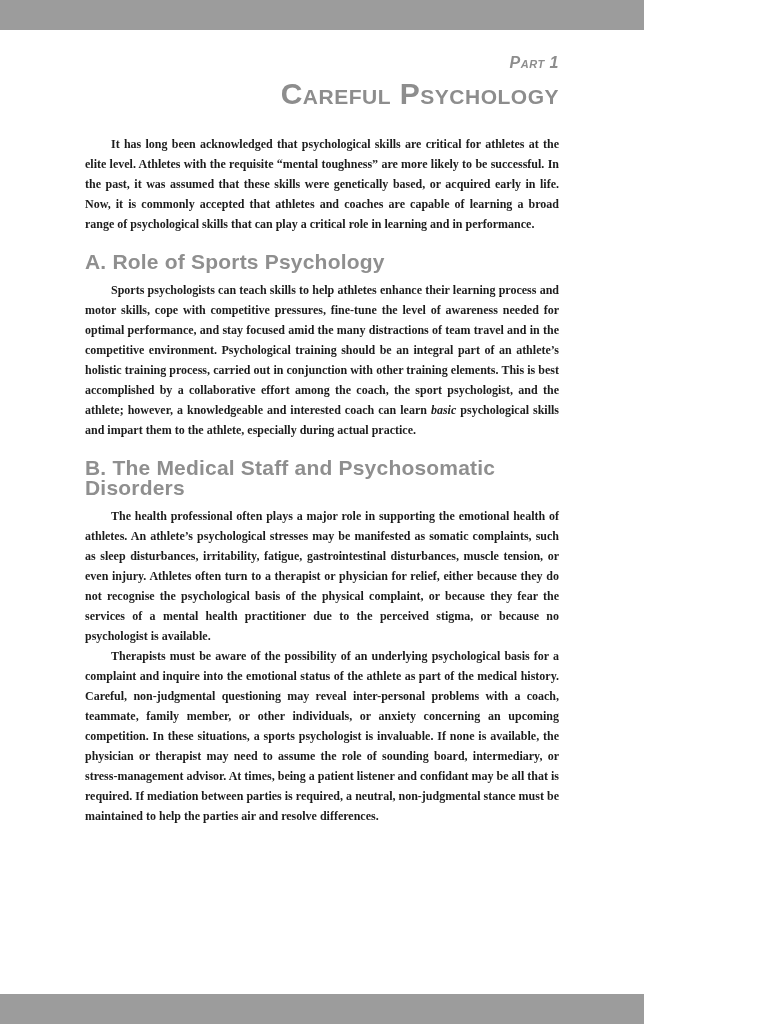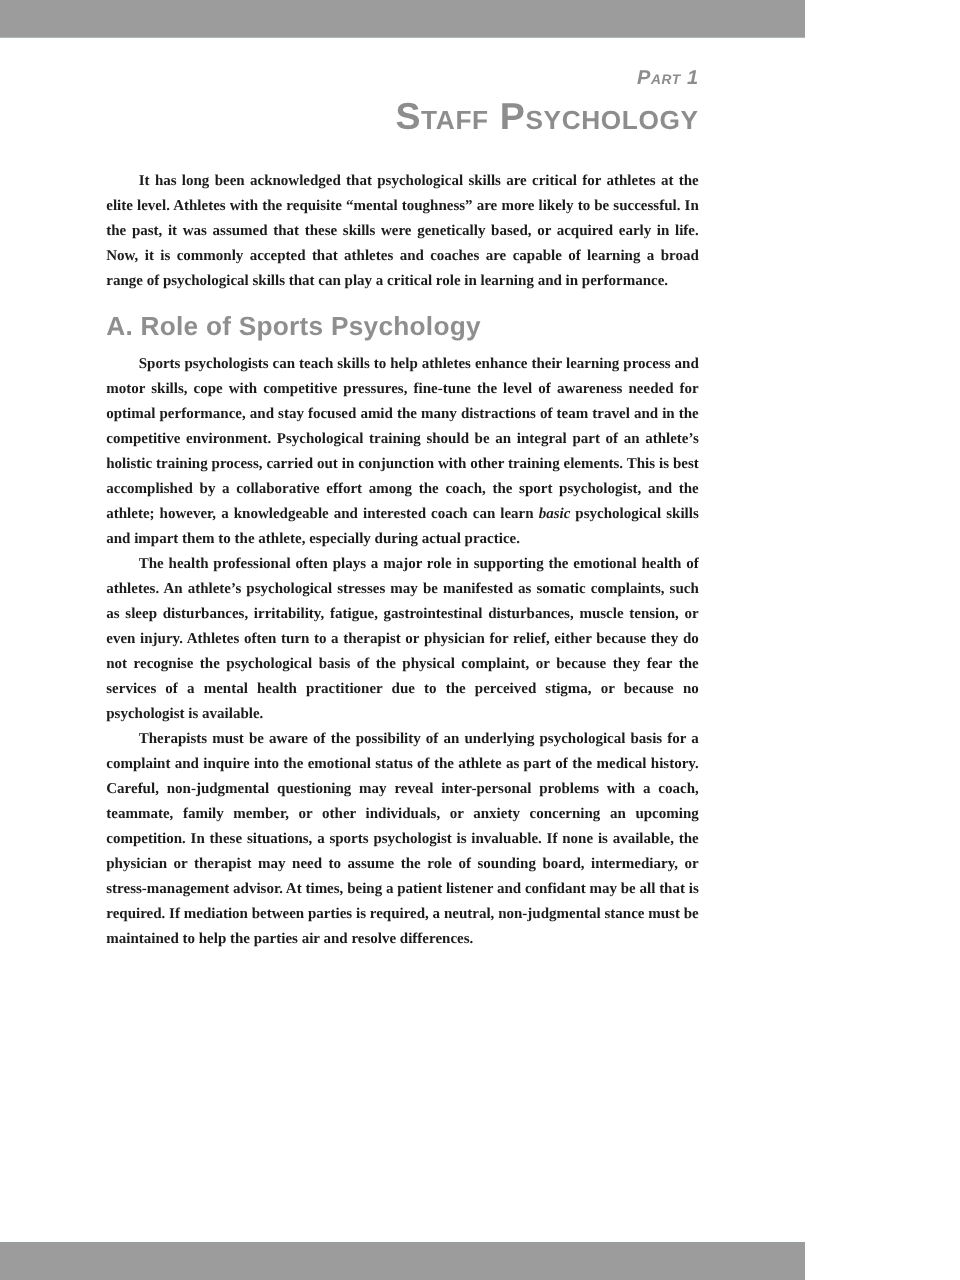--- a/index.html
+++ b/index.html
@@ -5,21 +5,21 @@
   html, body {
     margin: 0;
     padding: 0;
     background: #ffffff;
   }
   .viewer {
     position: relative;
     width: 644px;
     height: 1024px;
     overflow: hidden;
-    background: #14532d;
+    background: #5eead4;
     display: flex;
     flex-direction: column;
   }
   .bar {
     width: 100%;
     height: 30px;
     background: #9c9c9c;
     flex: 0 0 auto;
   }
   .page {
@@ -76,29 +76,30 @@
 </style>
 </head>
 <body>
 
 <div class="viewer">
   <div class="bar"></div>
 
   <div class="page">
     <div class="part">Part 1</div>
 
-    <h1 class="title">Staff Psychology</h1>
+    <h1 class="title">Careful Psychology</h1>
 
     <p class="body">It has long been acknowledged that psychological skills are critical for athletes at the elite level. Athletes with the requisite “mental toughness” are more likely to be successful. In the past, it was assumed that these skills were genetically based, or acquired early in life. Now, it is commonly accepted that athletes and coaches are capable of learning a broad range of psychological skills that can play a critical role in learning and in performance.</p>
 
     <h2 class="heading">A. Role of Sports Psychology</h2>
 
 
     <p class="body"><span>Sports psychologists can teach skills to help athletes enhance their learning process and motor skills, cope with competitive pressures, fine-tune the level of awareness needed for optimal performance, and stay focused amid the many distractions of team travel and in the competitive environment. Psychological training should be an integral part of an athlete’s holistic training process, carried out in conjunction with other training elements. This is best accomplished by a collaborative effort among the coach, the sport psychologist, and the athlete; however, a knowledgeable and interested coach can learn </span><em>basic</em><span> psychological skills and impart them to the athlete, especially during actual practice.</span></p>
 
+    <h2 class="heading">B. The Medical Staff and Psychosomatic Disorders</h2>
 
     <p class="body">The health professional often plays a major role in supporting the emotional health of athletes. An athlete’s psychological stresses may be manifested as somatic complaints, such as sleep disturbances, irritability, fatigue, gastrointestinal disturbances, muscle tension, or even injury. Athletes often turn to a therapist or physician for relief, either because they do not recognise the psychological basis of the physical complaint, or because they fear the services of a mental health practitioner due to the perceived stigma, or because no psychologist is available.</p>
 
     <p class="body">Therapists must be aware of the possibility of an underlying psychological basis for a complaint and inquire into the emotional status of the athlete as part of the medical history. Careful, non-judgmental questioning may reveal inter-personal problems with a coach, teammate, family member, or other individuals, or anxiety concerning an upcoming competition. In these situations, a sports psychologist is invaluable. If none is available, the physician or therapist may need to assume the role of sounding board, intermediary, or stress-management advisor. At times, being a patient listener and confidant may be all that is required. If mediation between parties is required, a neutral, non-judgmental stance must be maintained to help the parties air and resolve differences.</p>
   </div>
 
   <div class="bar"></div>
 </div>
 
 </body></html>

